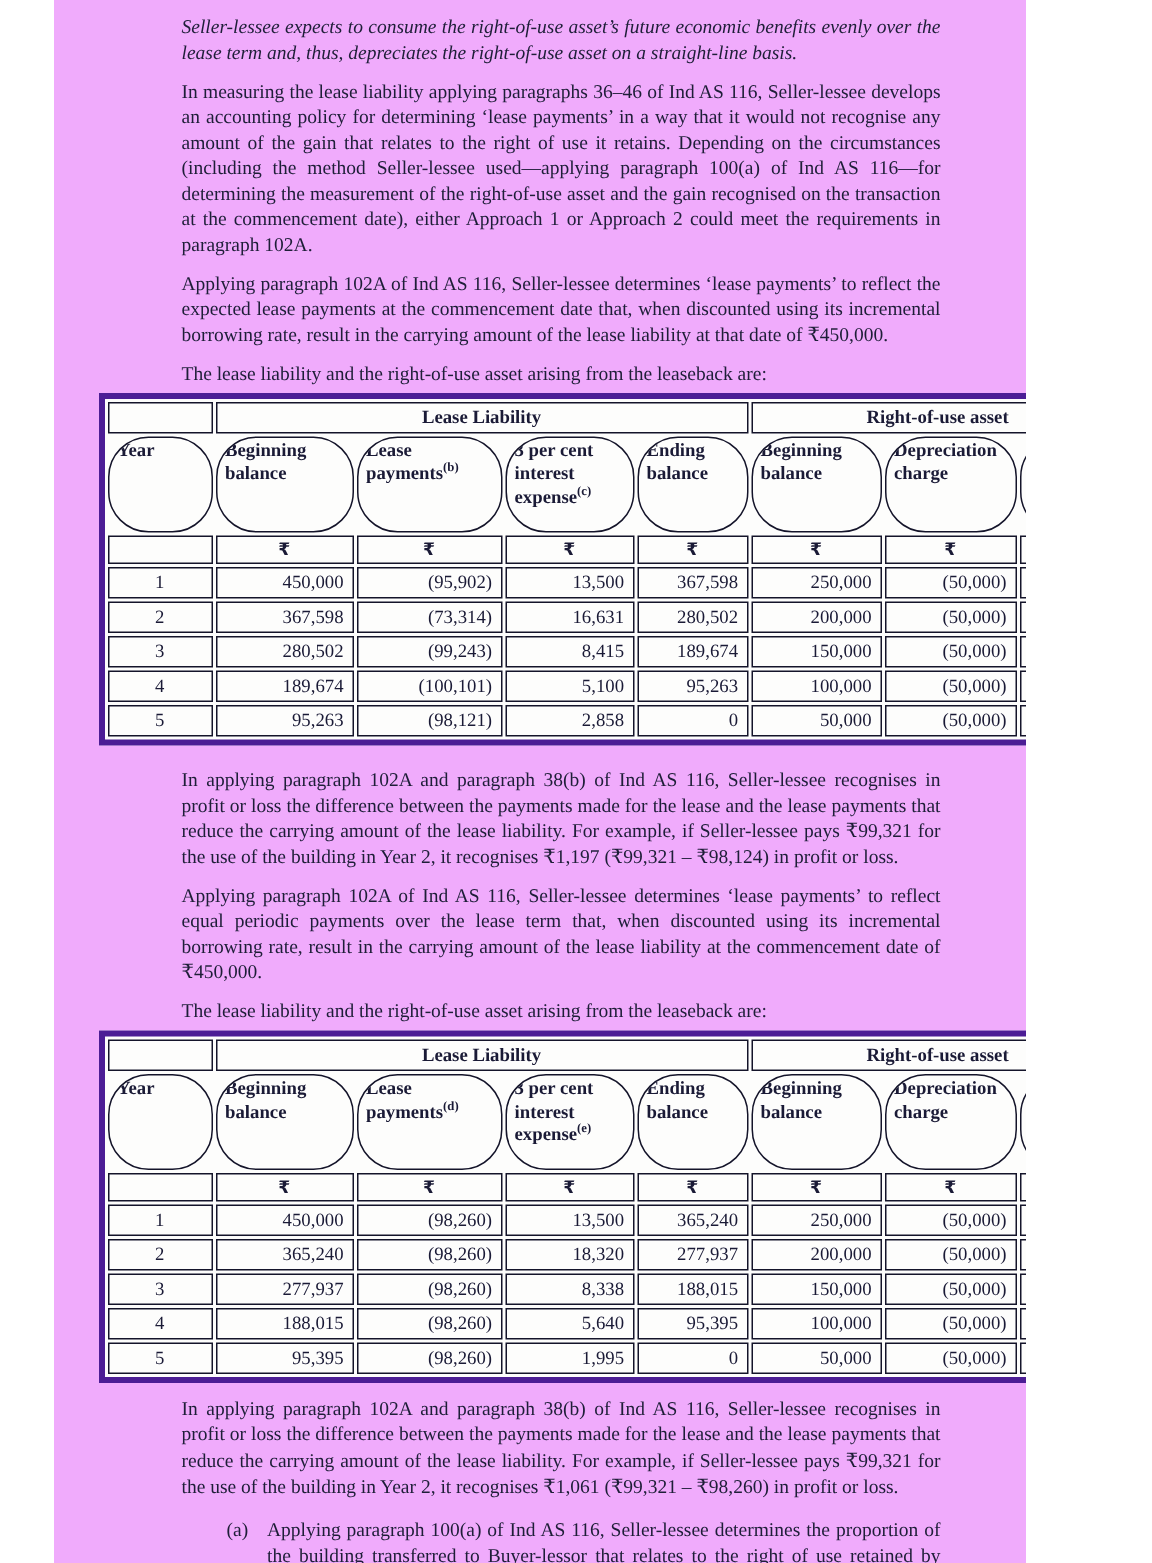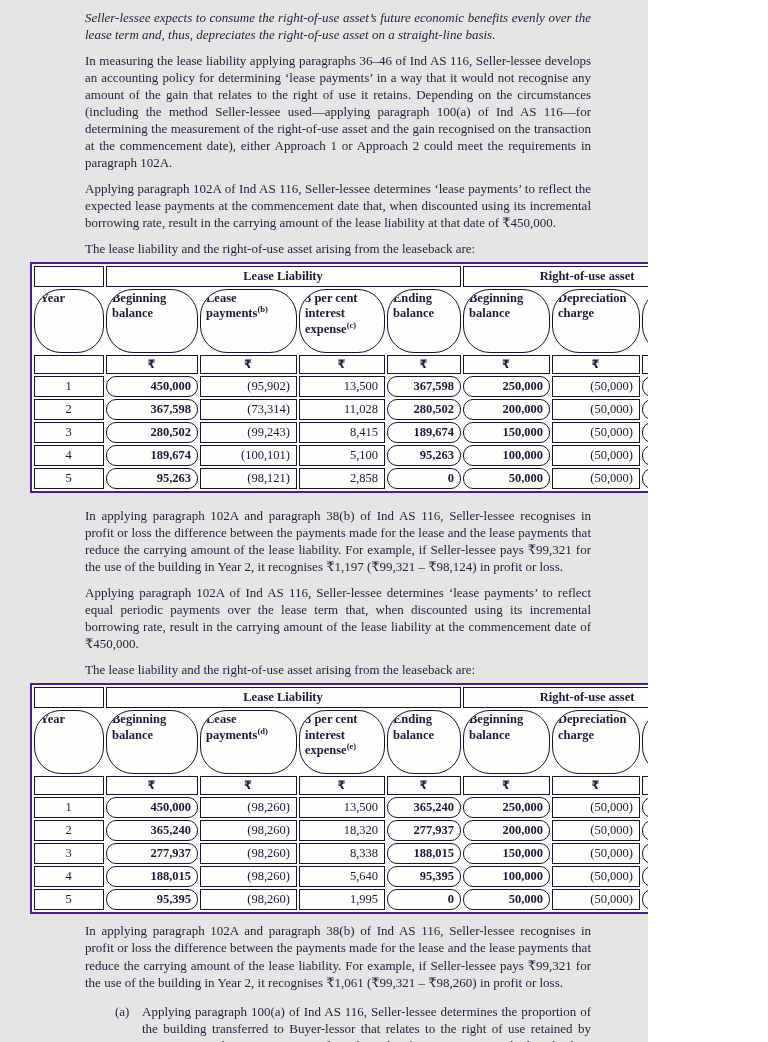--- a/index.html
+++ b/index.html
@@ -1,51 +1,52 @@
 <!DOCTYPE html>
 <html><head>
 <meta charset="utf-8">
 <style>
   html,body{margin:0;padding:0;background:#ffffff;}
   .page{
     position:relative;
     width:648px;height:1042px;
     box-sizing:border-box;
-    background:#e5e5e5;
+    background:#f0abfc;
     font-family:"Liberation Serif","DejaVu Serif","DejaVu Sans",serif;
     color:#1e1e38;
     font-size:13px;line-height:1.31;
     padding:9px 57px 0 85px;
     overflow:hidden;
+    margin-left:36px;
   }
   p{margin:0 0 9px;text-align:justify;}
   .italic{font-style:italic;}
   .heading{font-weight:bold;margin:10px 0 8px;text-align:left;}
   .lead{margin-bottom:5px;}
   .after-table{margin-top:14px;}
   table.lease{
     border-collapse:separate;border-spacing:2px;
     table-layout:fixed;width:682px;
     margin:2px 0 8px -55px;
-    border:2px solid #4c1d95;
+    border:4px solid #4c1d95;
     background:#fdfdfc;
     font-size:12.5px;color:#1a1a36;
   }
   table.lease th,table.lease td{
     border:1px solid #14142a;
     padding:1px 6px 1px 5px;
     vertical-align:top;overflow:hidden;
     background:#fdfdfc;
   }
   .group-row th{text-align:center;font-weight:bold;height:17px;padding:1px 2px;}
   .colhead-row th{text-align:left;font-weight:bold;height:60px;line-height:1.22;padding-top:2px;border-radius:27px;}
   .cur-row th{text-align:center;font-weight:bold;height:15px;font-family:"DejaVu Sans","Liberation Serif",sans-serif;font-size:11.5px;}
   td.c-year{text-align:center;height:17px;}
   td.c-num{text-align:right;height:17px;}
-  td.bold{font-weight:bold;border-radius:10px;}
+  td.bold{font-weight:normal;}
   sup{font-size:8.5px;vertical-align:super;line-height:0;}
   .footnote{display:flex;margin:12px 0 0 30px;}
   .fn-marker{flex:none;width:27px;}
   .fn-text{flex:1;text-align:justify;}
 </style>
 </head>
 <body>
 
 <div class="page">
 
@@ -104,21 +105,21 @@
           <td class="c-num">13,500</td>
           <td class="c-num bold">367,598</td>
           <td class="c-num bold">250,000</td>
           <td class="c-num">(50,000)</td>
           <td class="c-num bold">200,000</td>
         </tr>
         <tr>
           <td class="c-year">2</td>
           <td class="c-num bold">367,598</td>
           <td class="c-num">(73,314)</td>
-          <td class="c-num">11,028</td>
+          <td class="c-num">16,631</td>
           <td class="c-num bold">280,502</td>
           <td class="c-num bold">200,000</td>
           <td class="c-num">(50,000)</td>
           <td class="c-num bold">150,000</td>
         </tr>
         <tr>
           <td class="c-year">3</td>
           <td class="c-num bold">280,502</td>
           <td class="c-num">(99,243)</td>
           <td class="c-num">8,415</td>

